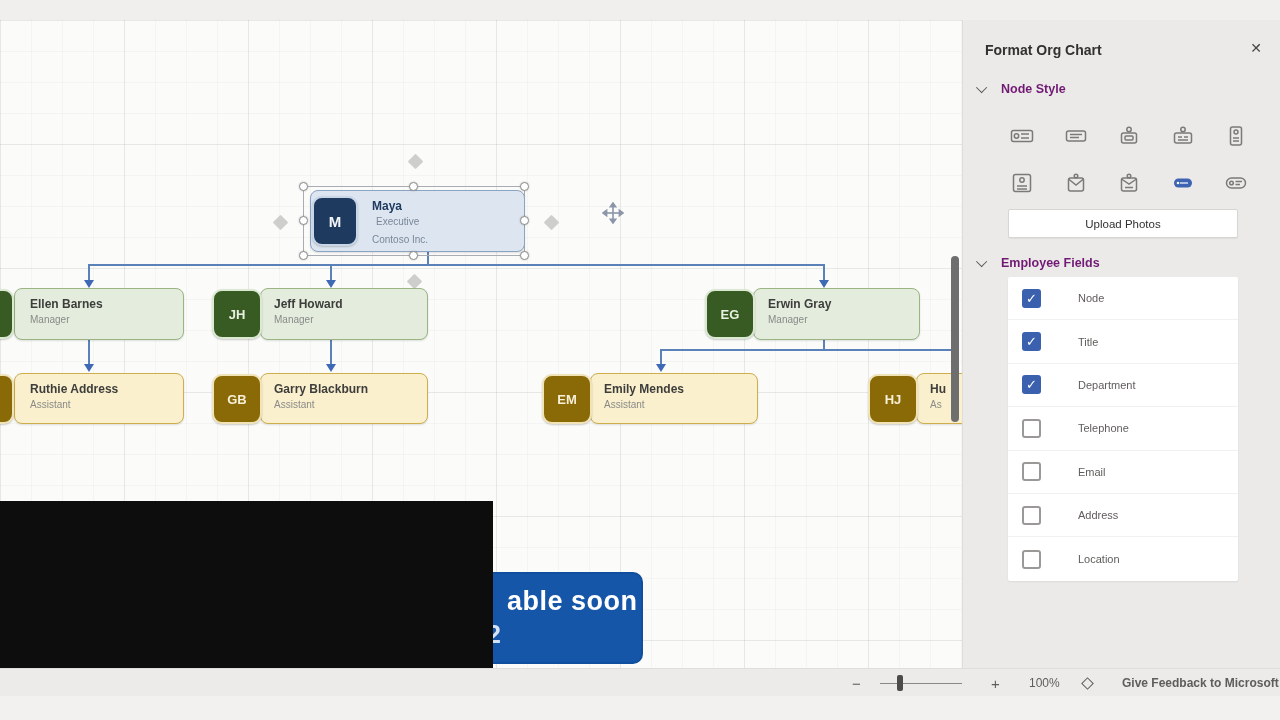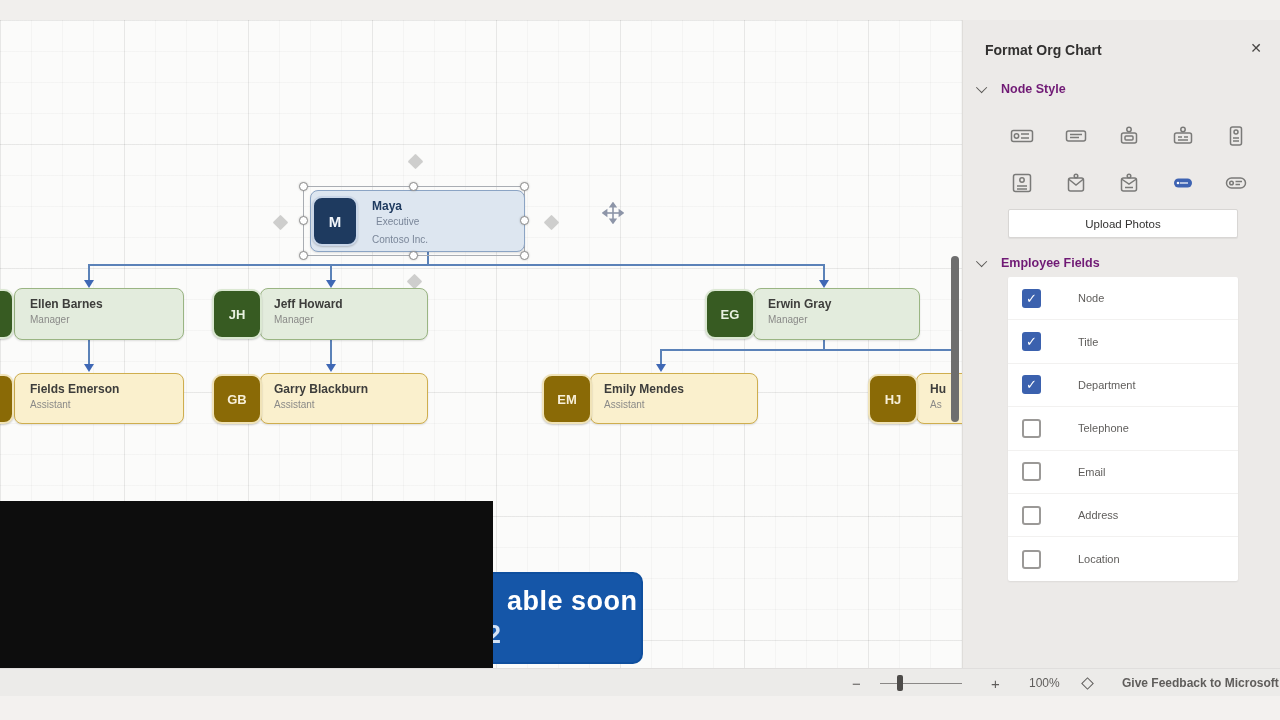--- a/index.html
+++ b/index.html
@@ -143,21 +143,21 @@
     <div class="node-text n-name" style="left:274px; top:276px;">Jeff Howard</div>
     <div class="node-text n-title" style="left:274px; top:292px;">Manager</div>
 
     <div class="node-card mgr-card" style="left:753px; top:268px; width:167px; height:52px;"></div>
     <div class="node-badge mgr-badge" style="left:705px; top:269px;">EG</div>
     <div class="node-text n-name" style="left:768px; top:276px;">Erwin Gray</div>
     <div class="node-text n-title" style="left:768px; top:292px;">Manager</div>
 
     <div class="node-card asst-card" style="left:14px; top:353px; width:170px; height:51px;"></div>
     <div class="node-badge asst-badge" style="left:-36px; top:354px;"></div>
-    <div class="node-text n-name" style="left:30px; top:361px;">Fields Emerson</div>
+    <div class="node-text n-name" style="left:30px; top:361px;">Ruthie Address</div>
     <div class="node-text n-title" style="left:30px; top:377px;">Assistant</div>
 
     <div class="node-card asst-card" style="left:260px; top:353px; width:168px; height:51px;"></div>
     <div class="node-badge asst-badge" style="left:212px; top:354px;">GB</div>
     <div class="node-text n-name" style="left:274px; top:361px;">Garry Blackburn</div>
     <div class="node-text n-title" style="left:274px; top:377px;">Assistant</div>
 
     <div class="node-card asst-card" style="left:590px; top:353px; width:168px; height:51px;"></div>
     <div class="node-badge asst-badge" style="left:542px; top:354px;">EM</div>
     <div class="node-text n-name" style="left:604px; top:361px;">Emily Mendes</div>

